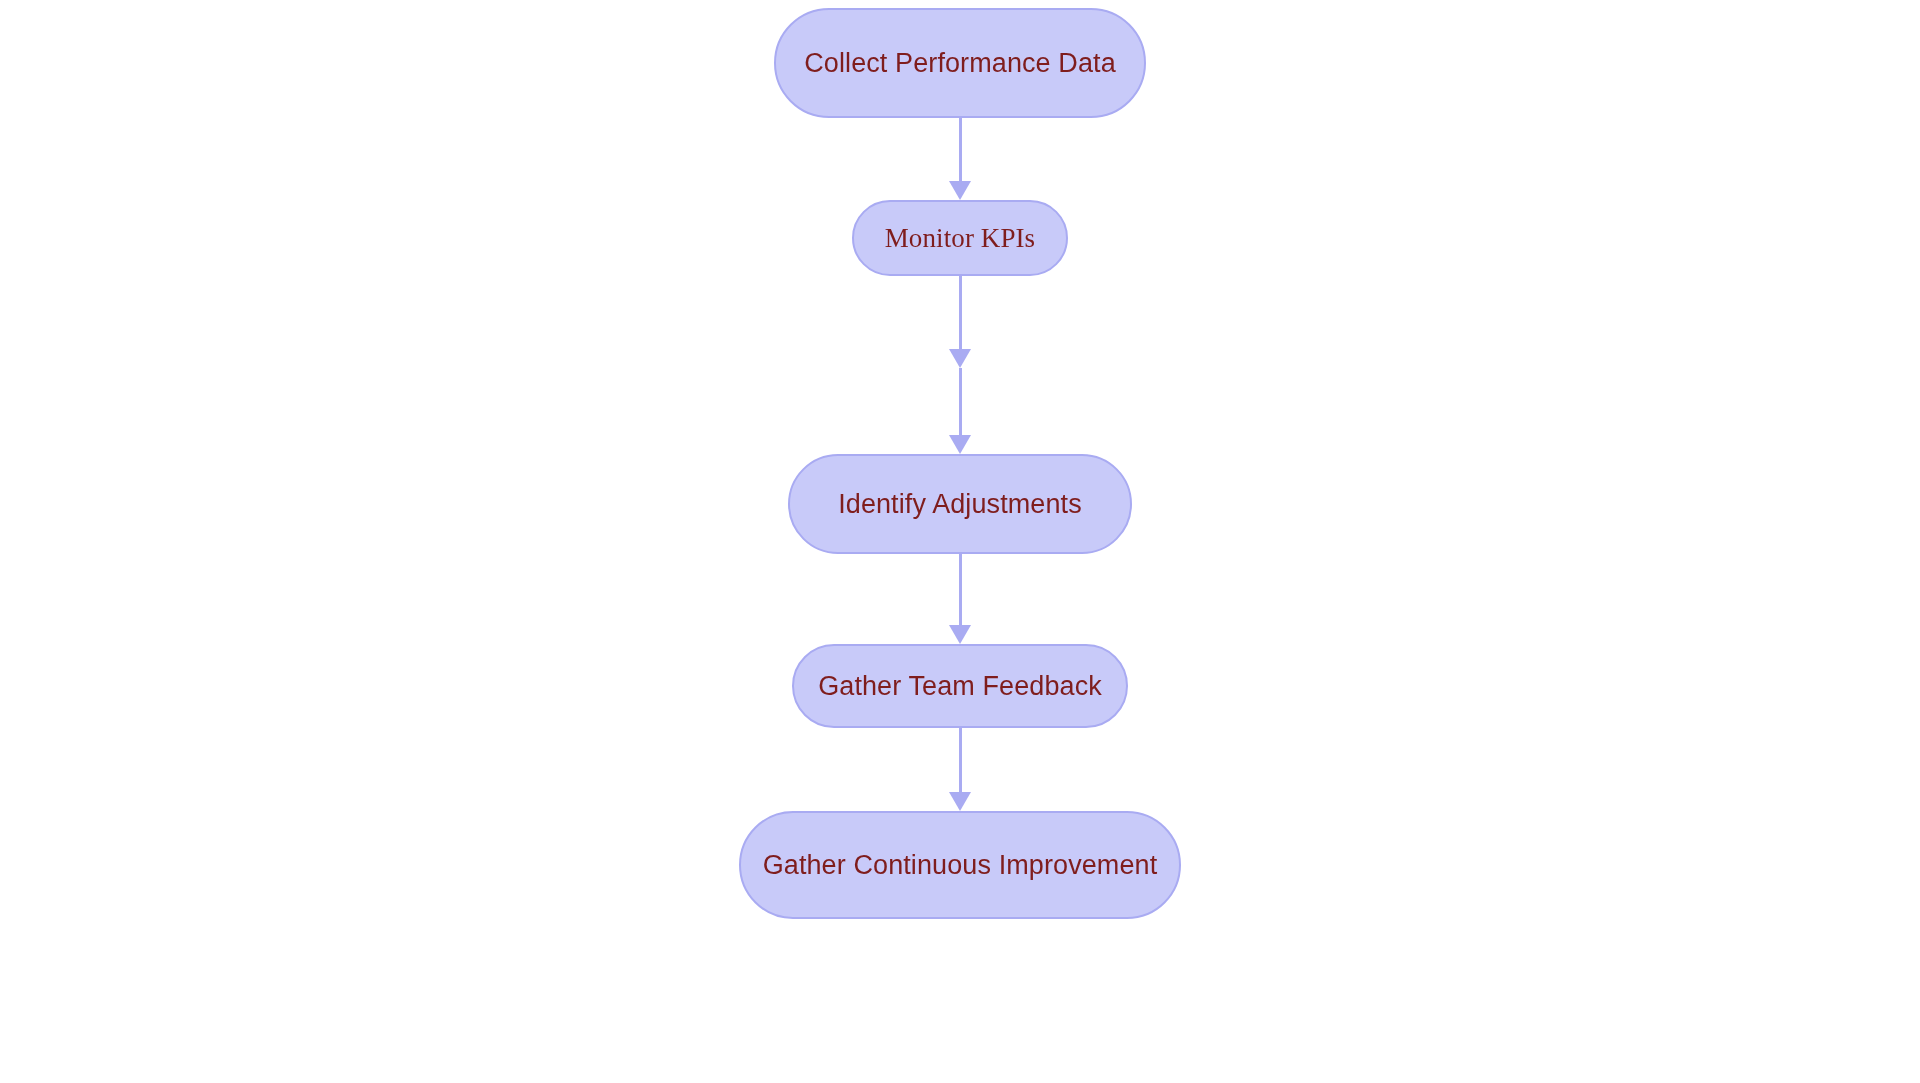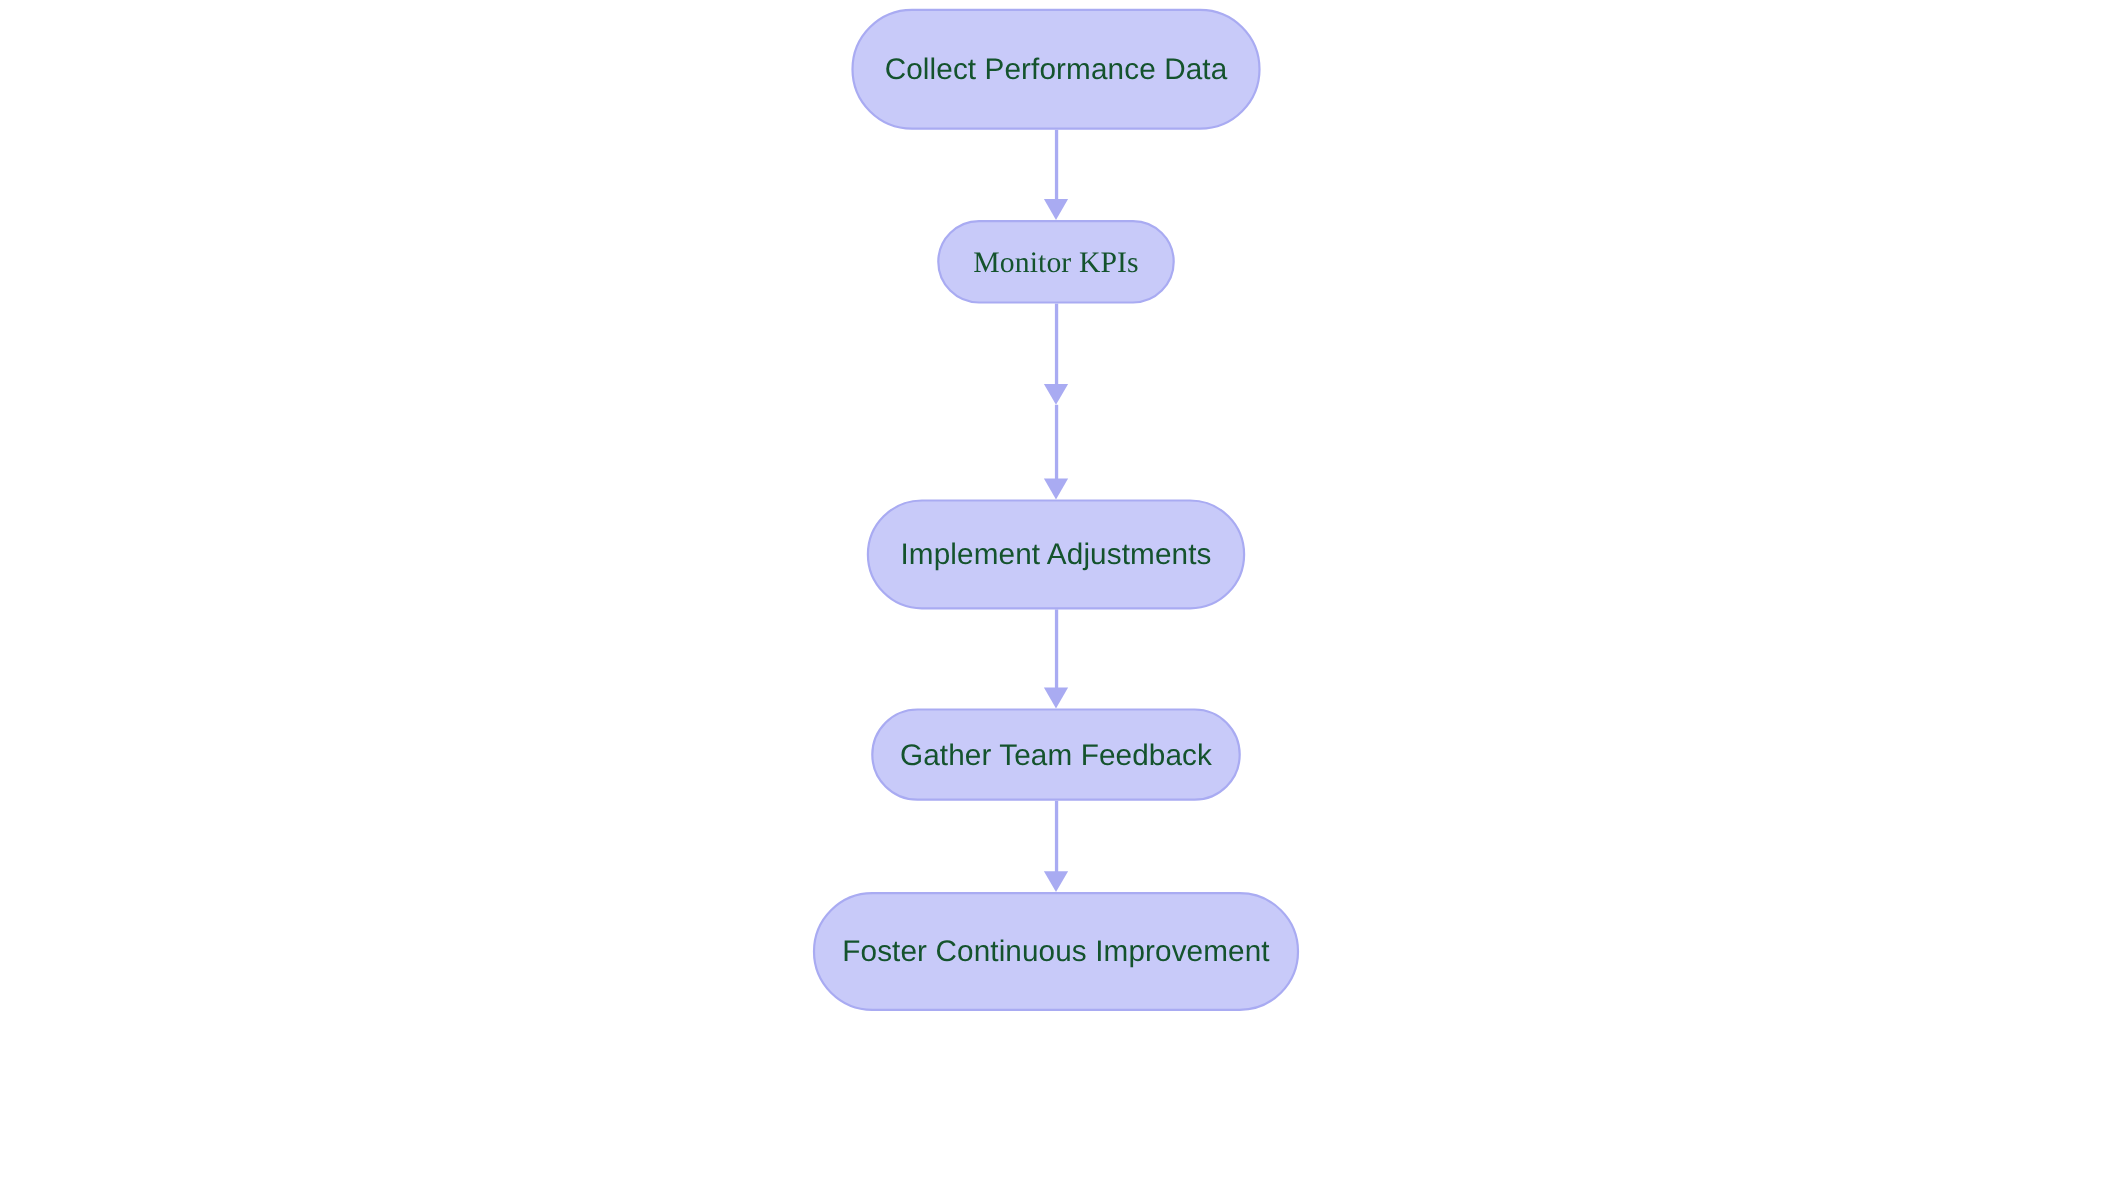--- a/index.html
+++ b/index.html
@@ -40,21 +40,21 @@
     background: #c8caf9;
     border: 2px solid #a9abf2;
     border-radius: 999px;
     color: #3333cc;
     white-space: nowrap;
     letter-spacing: 0.1px;
   }
   .node-label {
     font-size: 27px;
     line-height: 1;
-    color: #14532d;
+    color: #7f1d1d;
     font-weight: 400;
   }
 
   
   .n1 { width: 372px; height: 110px; margin-top: 8px; }
   .n2 { width: 216px; height: 76px; font-family: Liberation Serif, serif; }
   .n3 { width: 426px; height: 104px; }
   .n4 { width: 344px; height: 100px; }
   .n5 { width: 336px; height: 84px; }
   .n6 { width: 442px; height: 108px; }
@@ -112,35 +112,35 @@
       <div class="arrowhead"></div>
     </div>
 
 
     <div class="connector c3">
       <div class="line"></div>
       <div class="arrowhead"></div>
     </div>
 
     <div class="node n4">
-      <span class="node-label">Implement Adjustments</span>
+      <span class="node-label">Identify Adjustments</span>
     </div>
 
     <div class="connector c4">
       <div class="line"></div>
       <div class="arrowhead"></div>
     </div>
 
     <div class="node n5">
       <span class="node-label">Gather Team Feedback</span>
     </div>
 
     <div class="connector c5">
       <div class="line"></div>
       <div class="arrowhead"></div>
     </div>
 
     <div class="node n6">
-      <span class="node-label">Foster Continuous Improvement</span>
+      <span class="node-label">Gather Continuous Improvement</span>
     </div>
 
   </div>
 </div>
 
 </body></html>

